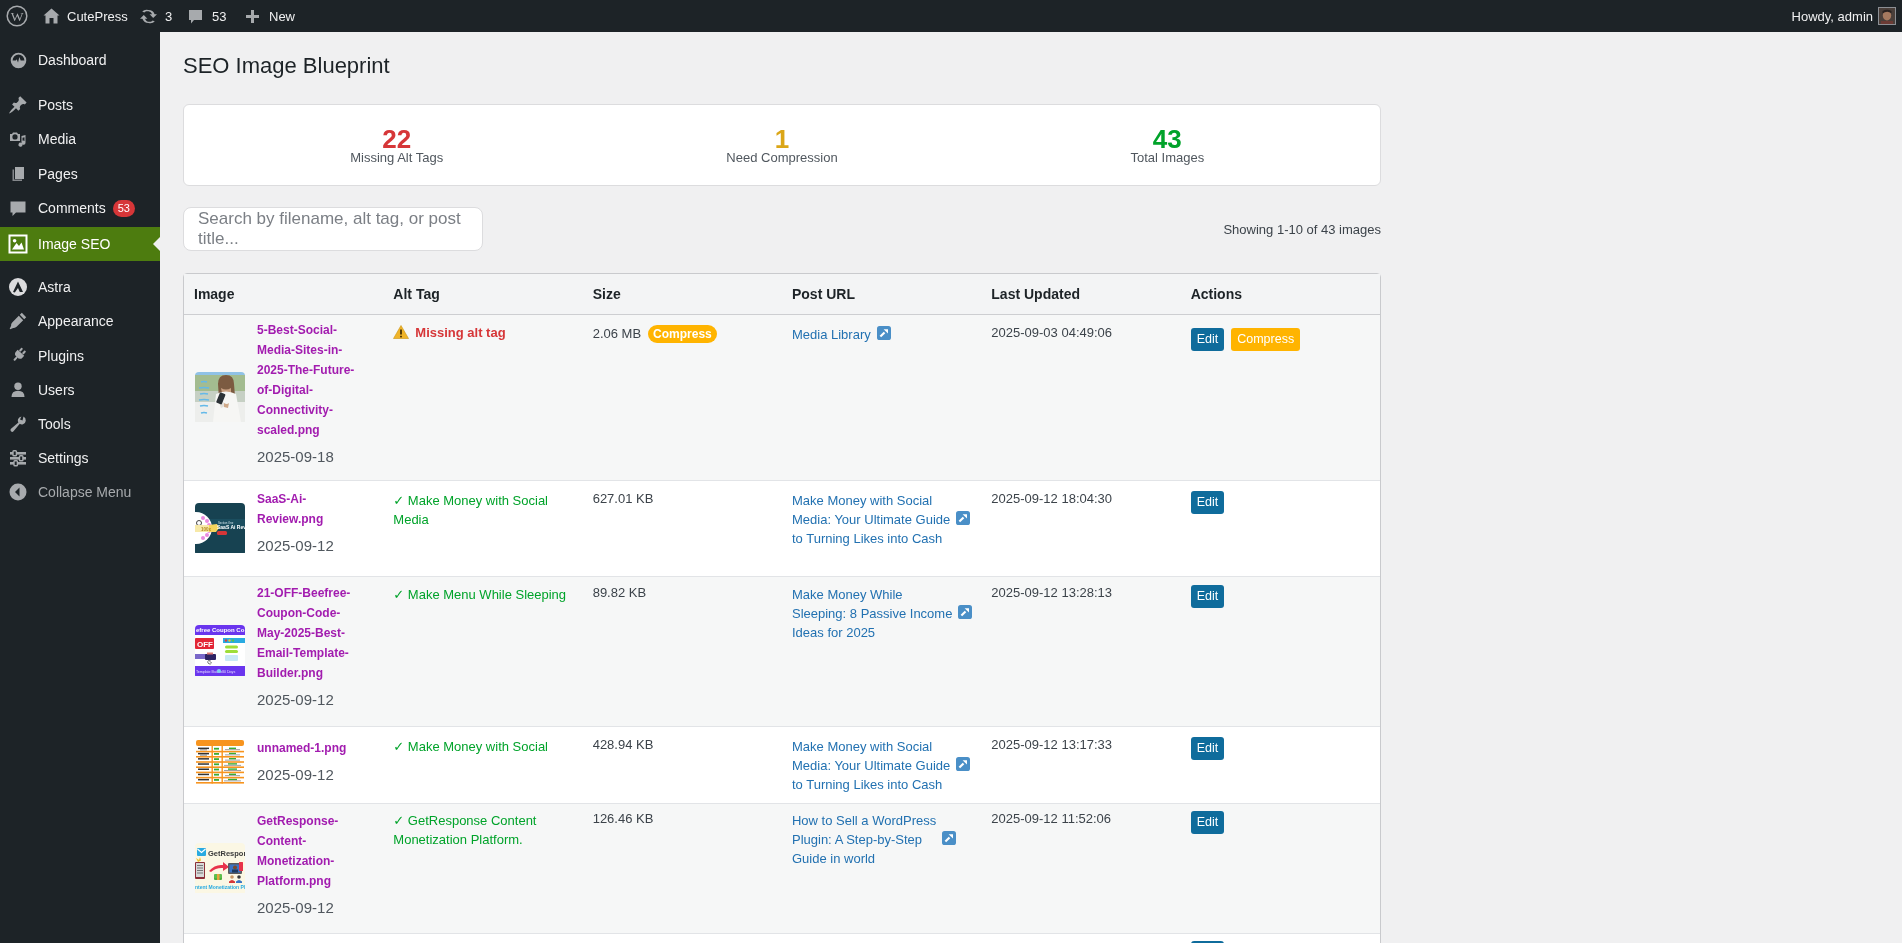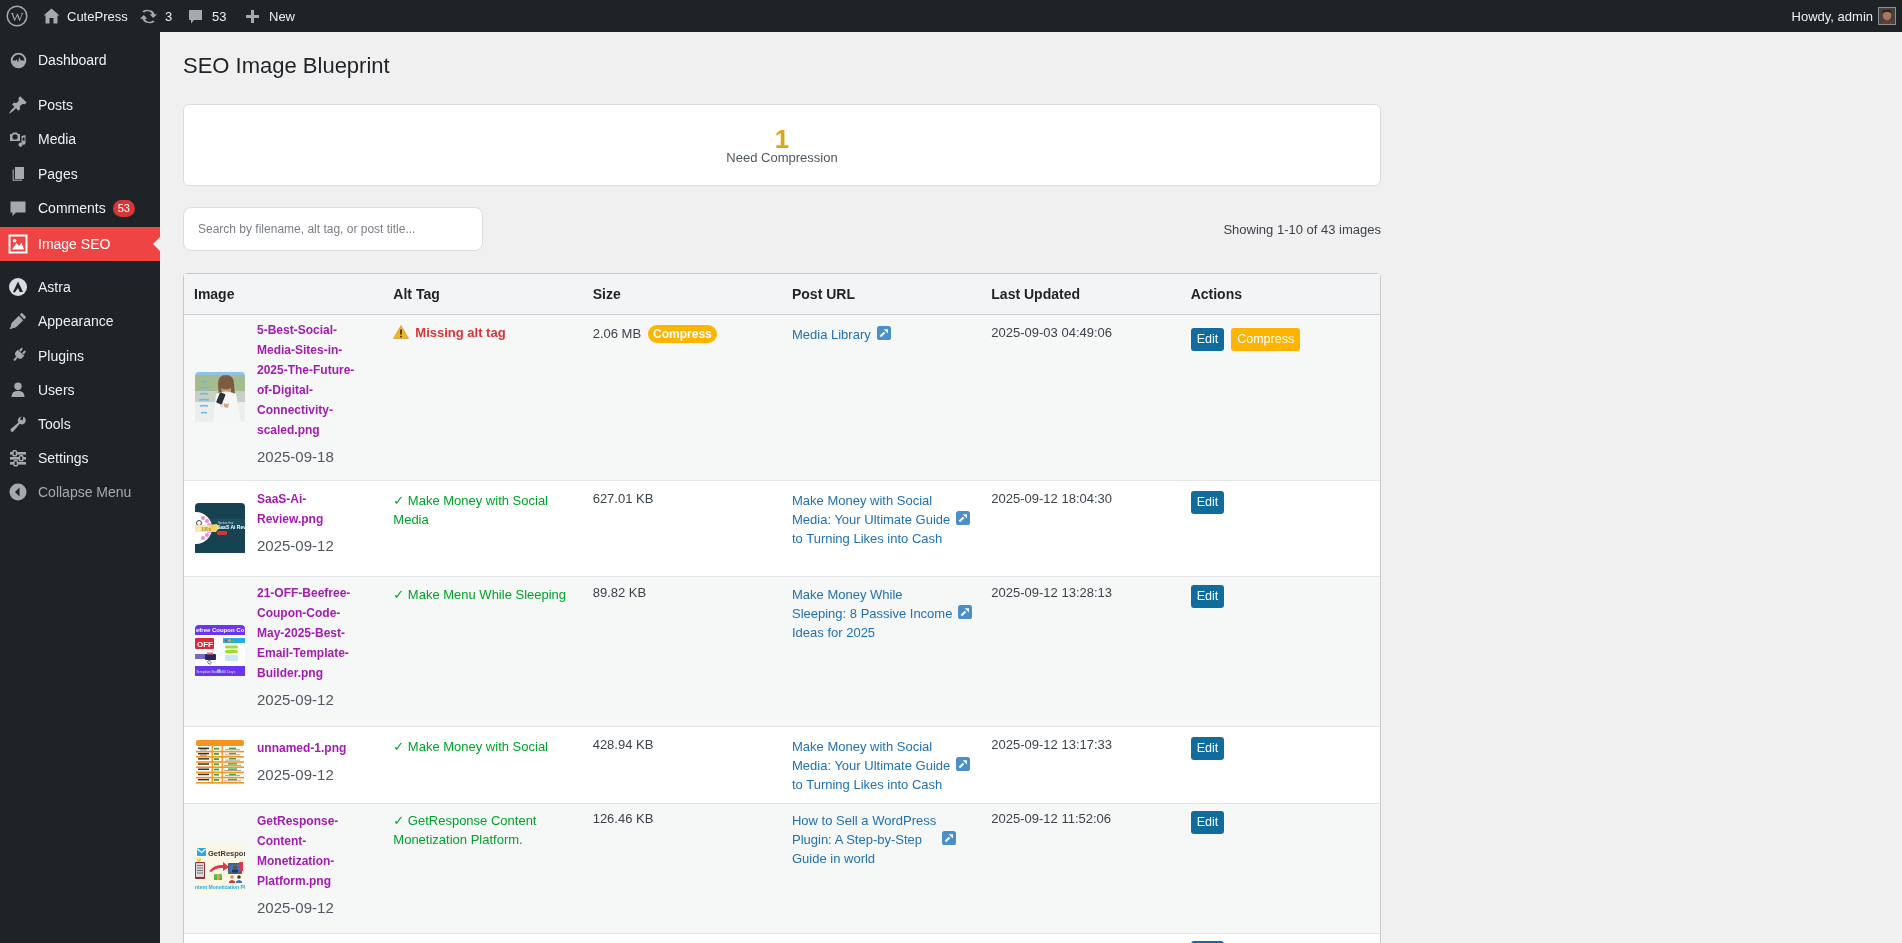--- a/index.html
+++ b/index.html
@@ -5,32 +5,32 @@
   * { box-sizing: border-box; margin:0; padding:0; }
   html,body { width:1902px; height:943px; overflow:hidden; }
   body { font-family:"Liberation Sans",sans-serif; background:#f0f0f1; position:relative; }
   
   #adminbar { position:absolute; left:0; top:0; width:1902px; height:32px; background:#1d2327; color:#f0f0f1; z-index:50; }
   #adminbar .item { position:absolute; top:0; height:32px; display:flex; align-items:center; font-size:13px; color:#f0f0f1; }
   
   #sidebar { position:absolute; left:0; top:32px; width:160px; height:911px; background:#1d2327; z-index:40; }
   .mi { position:absolute; left:0; width:160px; height:34px; display:flex; align-items:center; color:#f0f0f1; font-size:14px; }
   .mi .ico { width:20px; height:20px; margin-left:8px; margin-right:10px; flex:0 0 auto; display:flex; align-items:center; justify-content:center; }
-  .mi.active { background:#ef4444; color:#fff; }
+  .mi.active { background:#4d7c0f; color:#fff; }
   .mi.dim { color:#a7aaad; }
   .badge { background:#d63638; color:#fff; border-radius:10px; font-size:11px; padding:1px 5px; margin-left:7px; line-height:15px; }
   .arrownotch { position:absolute; right:0; width:0; height:0; border:7px solid transparent; border-right:7px solid #f0f0f1; border-left:none; }
   
   #content { position:absolute; left:160px; top:32px; width:1742px; height:911px; background:#f0f0f1; }
   h1 { position:absolute; left:23px; top:21px; font-size:22px; font-weight:400; color:#1d2327; }
   #stats { position:absolute; left:23px; top:72px; width:1198px; height:82px; background:#fff; border:1px solid #dcdcde; border-radius:6px; display:flex; padding:0 20px; }
   #stats .col { flex:1; display:flex; flex-direction:column; align-items:center; justify-content:center; }
   #stats .num { font-size:26px; font-weight:bold; line-height:28px; }
   #stats .lbl { font-size:13px; color:#50575e; margin-top:-3px; }
-  #search { position:absolute; left:23px; top:175px; width:300px; height:44px; background:#fff; border:1px solid #dcdcde; border-radius:8px; display:flex; align-items:center; padding-left:14px; font-size:12px; color:#7b7f85; }
+  #search { position:absolute; left:23px; top:175px; width:300px; height:44px; background:#fff; border:1px solid #dcdcde; border-radius:8px; display:flex; align-items:center; padding-left:14px; font-size:17px; color:#7b7f85; }
   #showing { position:absolute; right:521px; top:190px; font-size:14px; color:#3c434a; }
   
   #tablewrap { position:absolute; left:23px; top:241px; width:1198px; background:#fff; border:1px solid #c9cacd; border-radius:4px; }
   table { border-collapse:collapse; table-layout:fixed; width:1196px; }
   col { width:199.33px; }
   thead td { height:40px; background:#f3f4f5; border-bottom:1px solid #cdced1; font-weight:bold; font-size:14px; color:#1d2327; padding-left:10px; vertical-align:middle; }
   tbody tr:first-child td { border-top:none !important; } tbody td { vertical-align:top; padding:10px 10px 0 10px; font-size:13px; color:#3c434a; border-top:1px solid #e2e4e7; }
   tbody tr.odd { background:#f6f7f7; }
   td.imgcell { padding:0 0 0 11px; }
   .imgflex { display:flex; align-items:flex-start; gap:12px; }
@@ -209,22 +209,30 @@
           <circle cx="10" cy="10" r="8.5" fill="#a7aaad"></circle>
           <path d="M11.5 5.5 L7 10 L11.5 14.5 Z" fill="#1d2327"></path>
         </svg>
       </span>Collapse Menu
   </div>
 </div>
 <div id="content">
   <h1>SEO Image Blueprint</h1>
   <div id="stats">
     <div class="col">
+        <div class="num" style="color:#d63638">22</div>
+        <div class="lbl">Missing Alt Tags</div>
+      </div>
+    <div class="col">
         <div class="num" style="color:#dba617">1</div>
         <div class="lbl">Need Compression</div>
+      </div>
+    <div class="col">
+        <div class="num" style="color:#00a32a">43</div>
+        <div class="lbl">Total Images</div>
       </div>
   </div>
   <div id="search">Search by filename, alt tag, or post title...</div>
   <div id="showing">Showing 1-10 of 43 images</div>
   <div id="tablewrap">
   <table>
     <colgroup>
           <col>
           <col>
           <col>

